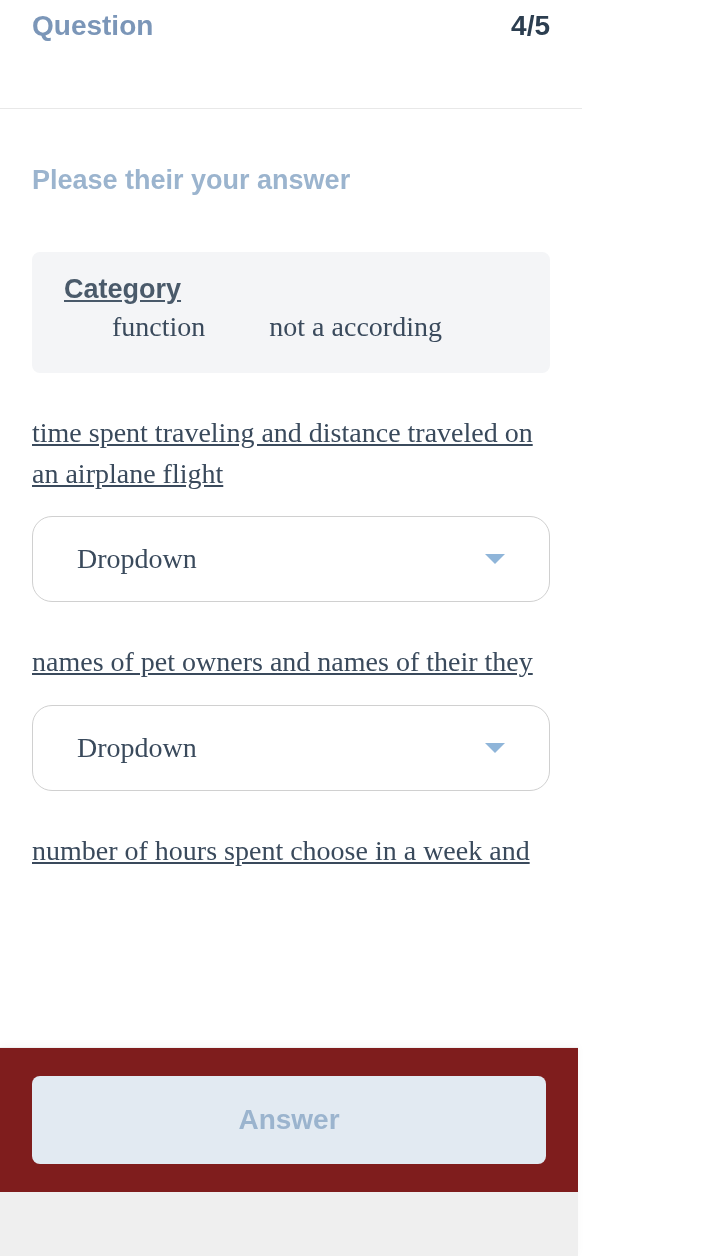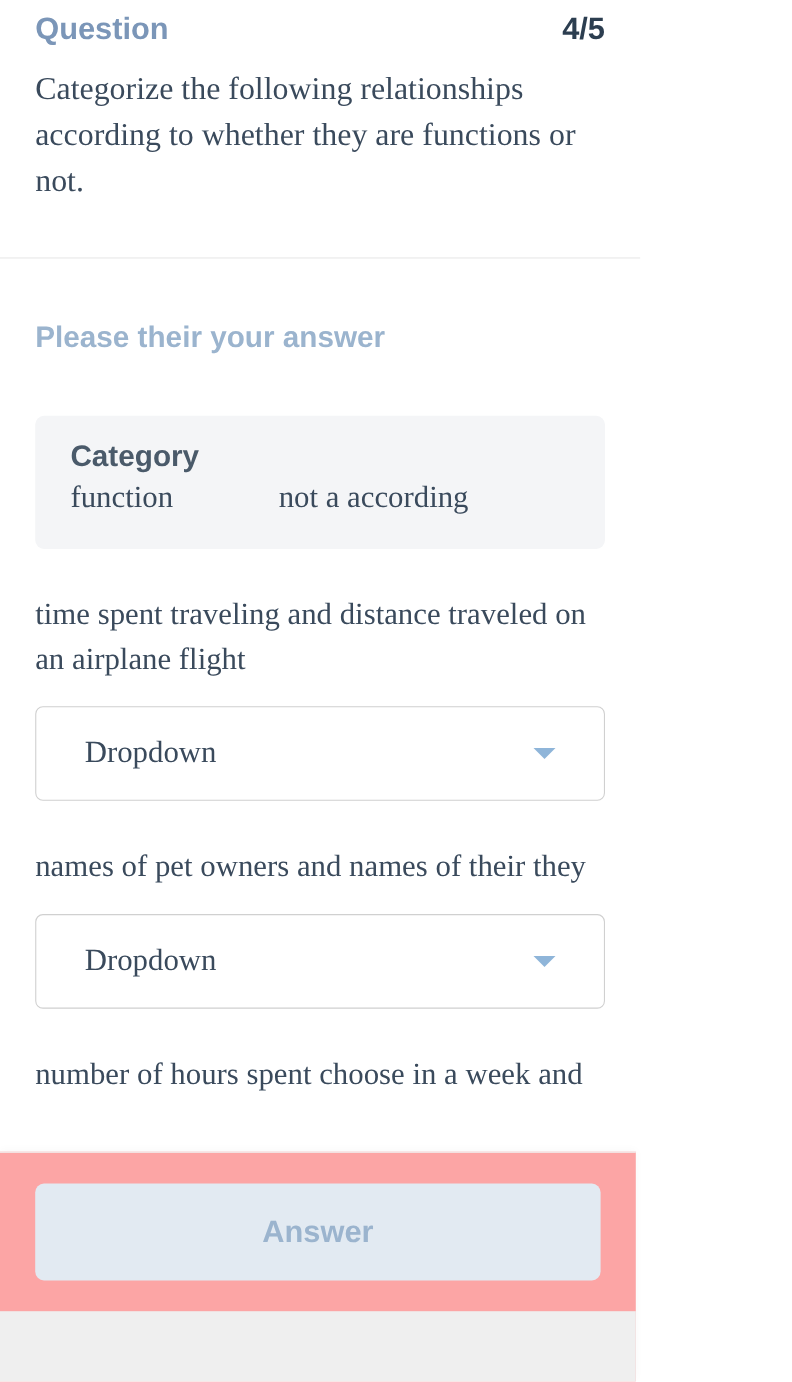--- a/index.html
+++ b/index.html
@@ -63,44 +63,47 @@
     border-radius: 8px;
     padding: 22px 32px 30px 32px;
     margin-bottom: 40px;
   }
   .category-title {
     font-family: -apple-system, BlinkMacSystemFont, 'Segoe UI', Arial, sans-serif;
     font-weight: 700;
     font-size: 27px;
     color: #4a5a6a;
     margin-bottom: 6px;
+    text-decoration: underline;
   }
   .category-options {
     display: flex;
-    gap: 96px;
+    gap: 64px;
+    margin-left: 48px;
   }
   .category-option {
     font-family: Georgia, 'Times New Roman', serif;
     font-size: 28px;
     color: #3a4a5c;
   }
   .item {
     margin-bottom: 40px;
   }
   .item-label {
     font-family: Georgia, 'Times New Roman', serif;
     font-size: 28px;
     line-height: 1.45;
     color: #3a4a5c;
     margin-bottom: 22px;
+    text-decoration: underline;
   }
   .dropdown {
     width: 100%;
     border: 1px solid #d0d0d0;
-    border-radius: 7px;
+    border-radius: 20px;
     padding: 26px 44px;
     display: flex;
     justify-content: space-between;
     align-items: center;
     background: #fff;
     cursor: pointer;
   }
   .dropdown-text {
     font-family: Georgia, 'Times New Roman', serif;
     font-size: 28px;
@@ -111,21 +114,21 @@
     height: 0;
     border-left: 10px solid transparent;
     border-right: 10px solid transparent;
     border-top: 10px solid #8fb5d9;
   }
   .footer {
     position: absolute;
     left: 0;
     right: 4px;
     bottom: 0;
-    background: #fca5a5;
+    background: #7f1d1d;
     border-top: 1px solid #f0f0f0;
     box-shadow: 0 -2px 8px rgba(0,0,0,0.03);
     padding: 28px 32px 12px 32px;
   }
   .answer-button {
     width: 100%;
     background: #e2eaf2;
     border: none;
     border-radius: 8px;
     padding: 28px 0;
@@ -157,21 +160,20 @@
 </head>
 <body>
 
 <div class="page">
 
   <div class="question-section">
     <div class="question-header">
       <div class="question-label">Question</div>
       <div class="counter">4/5</div>
     </div>
-    <div class="question-text">Categorize the following relationships according to whether they are functions or not.</div>
   </div>
 
   <div class="answer-section">
     <div class="answer-prompt">Please their your answer</div>
 
     <div class="category-box">
       <div class="category-title">Category</div>
       <div class="category-options">
         <div class="category-option">function</div>
         <div class="category-option">not a according</div>

